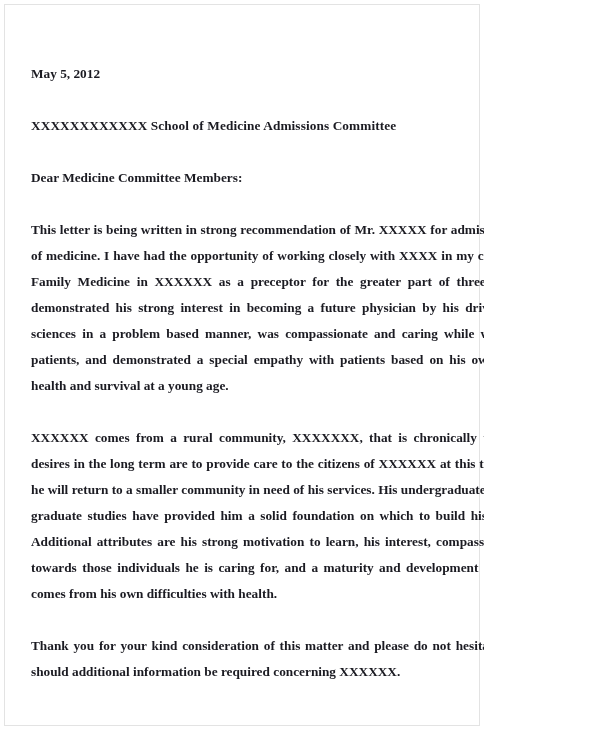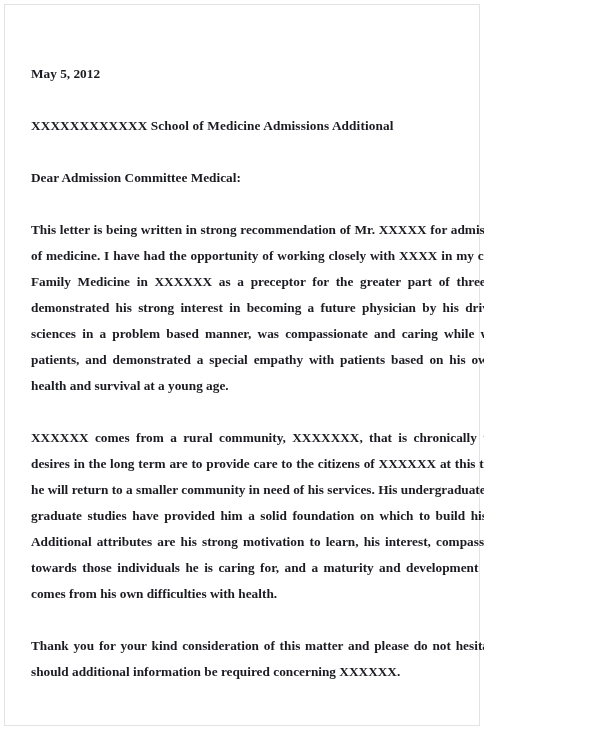--- a/index.html
+++ b/index.html
@@ -79,23 +79,23 @@
 </head>
 <body>
 
 <div class="page-canvas">
   <div class="page-sheet">
 
     <div class="letter-body">
 
       <p class="letter-line date-line">May 5, 2012</p>
 
-      <p class="letter-line recipient-line redacted">XXXXXXXXXXXX School of Medicine Admissions Additional</p>
+      <p class="letter-line recipient-line redacted">XXXXXXXXXXXX School of Medicine Admissions Committee</p>
 
-      <p class="letter-line salutation-line">Dear Admission Committee Medical:</p>
+      <p class="letter-line salutation-line">Dear Medicine Committee Members:</p>
 
       <p class="para">This letter is being written in strong recommendation of Mr. XXXXX for admission to the school of medicine. I have had the opportunity of working closely with XXXX in my clinical practice of Family Medicine in XXXXXX as a preceptor for the greater part of three months. XXXX demonstrated his strong interest in becoming a future physician by his drive to learn basic sciences in a problem based manner, was compassionate and caring while working with my patients, and demonstrated a special empathy with patients based on his own struggles with health and survival at a young age.</p>
 
       <p class="para">XXXXXX comes from a rural community, XXXXXXX, that is chronically underserved. His desires in the long term are to provide care to the citizens of XXXXXX at this time thinking that he will return to a smaller community in need of his services. His undergraduate degree as well as graduate studies have provided him a solid foundation on which to build his medical degree. Additional attributes are his strong motivation to learn, his interest, compassion and empathy towards those individuals he is caring for, and a maturity and development of character that comes from his own difficulties with health.</p>
 
 
       <p class="para">Thank you for your kind consideration of this matter and please do not hesitate to contact me should additional information be required concerning XXXXXX.</p>
 
     </div>
   </div>

